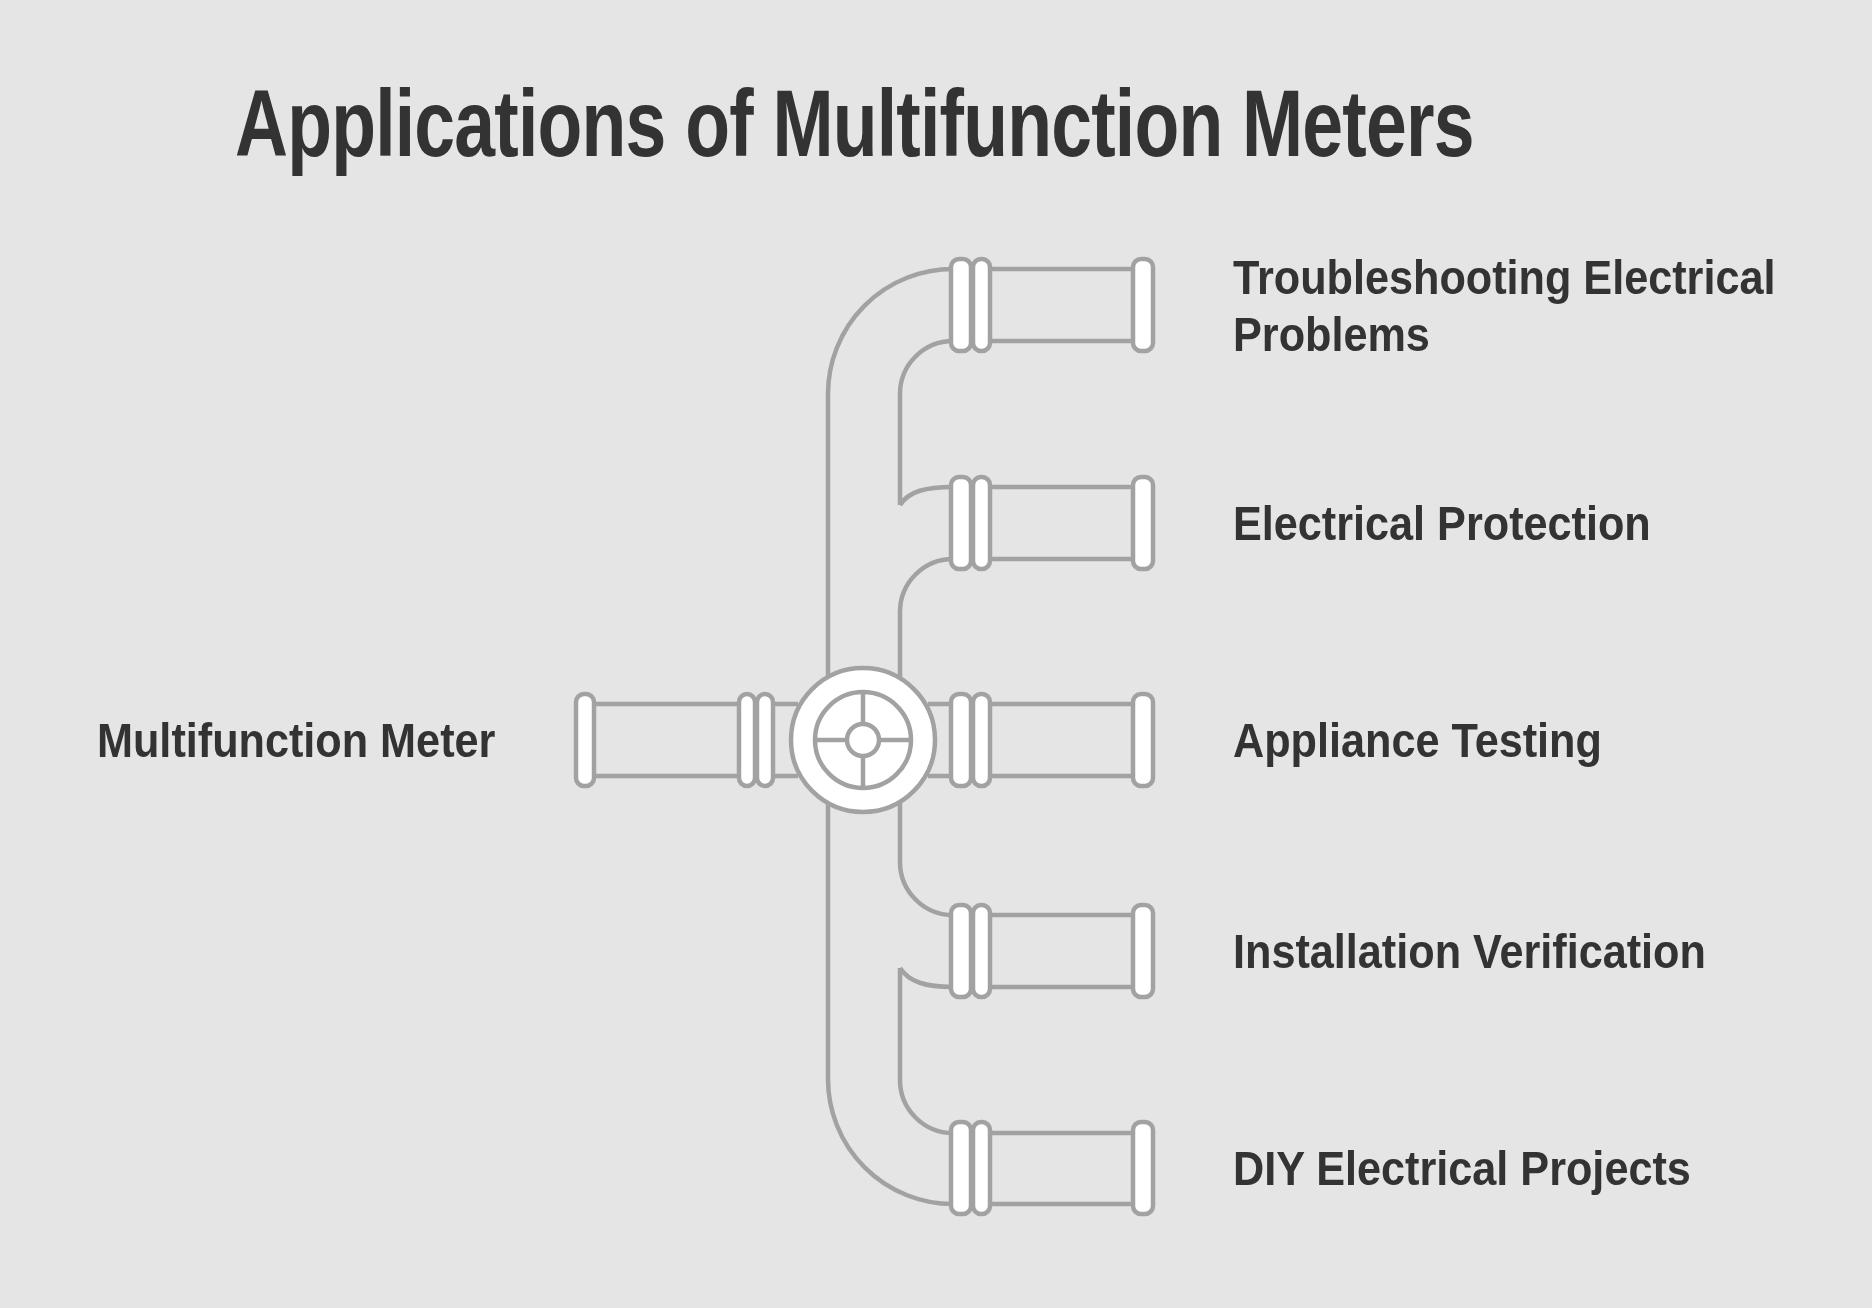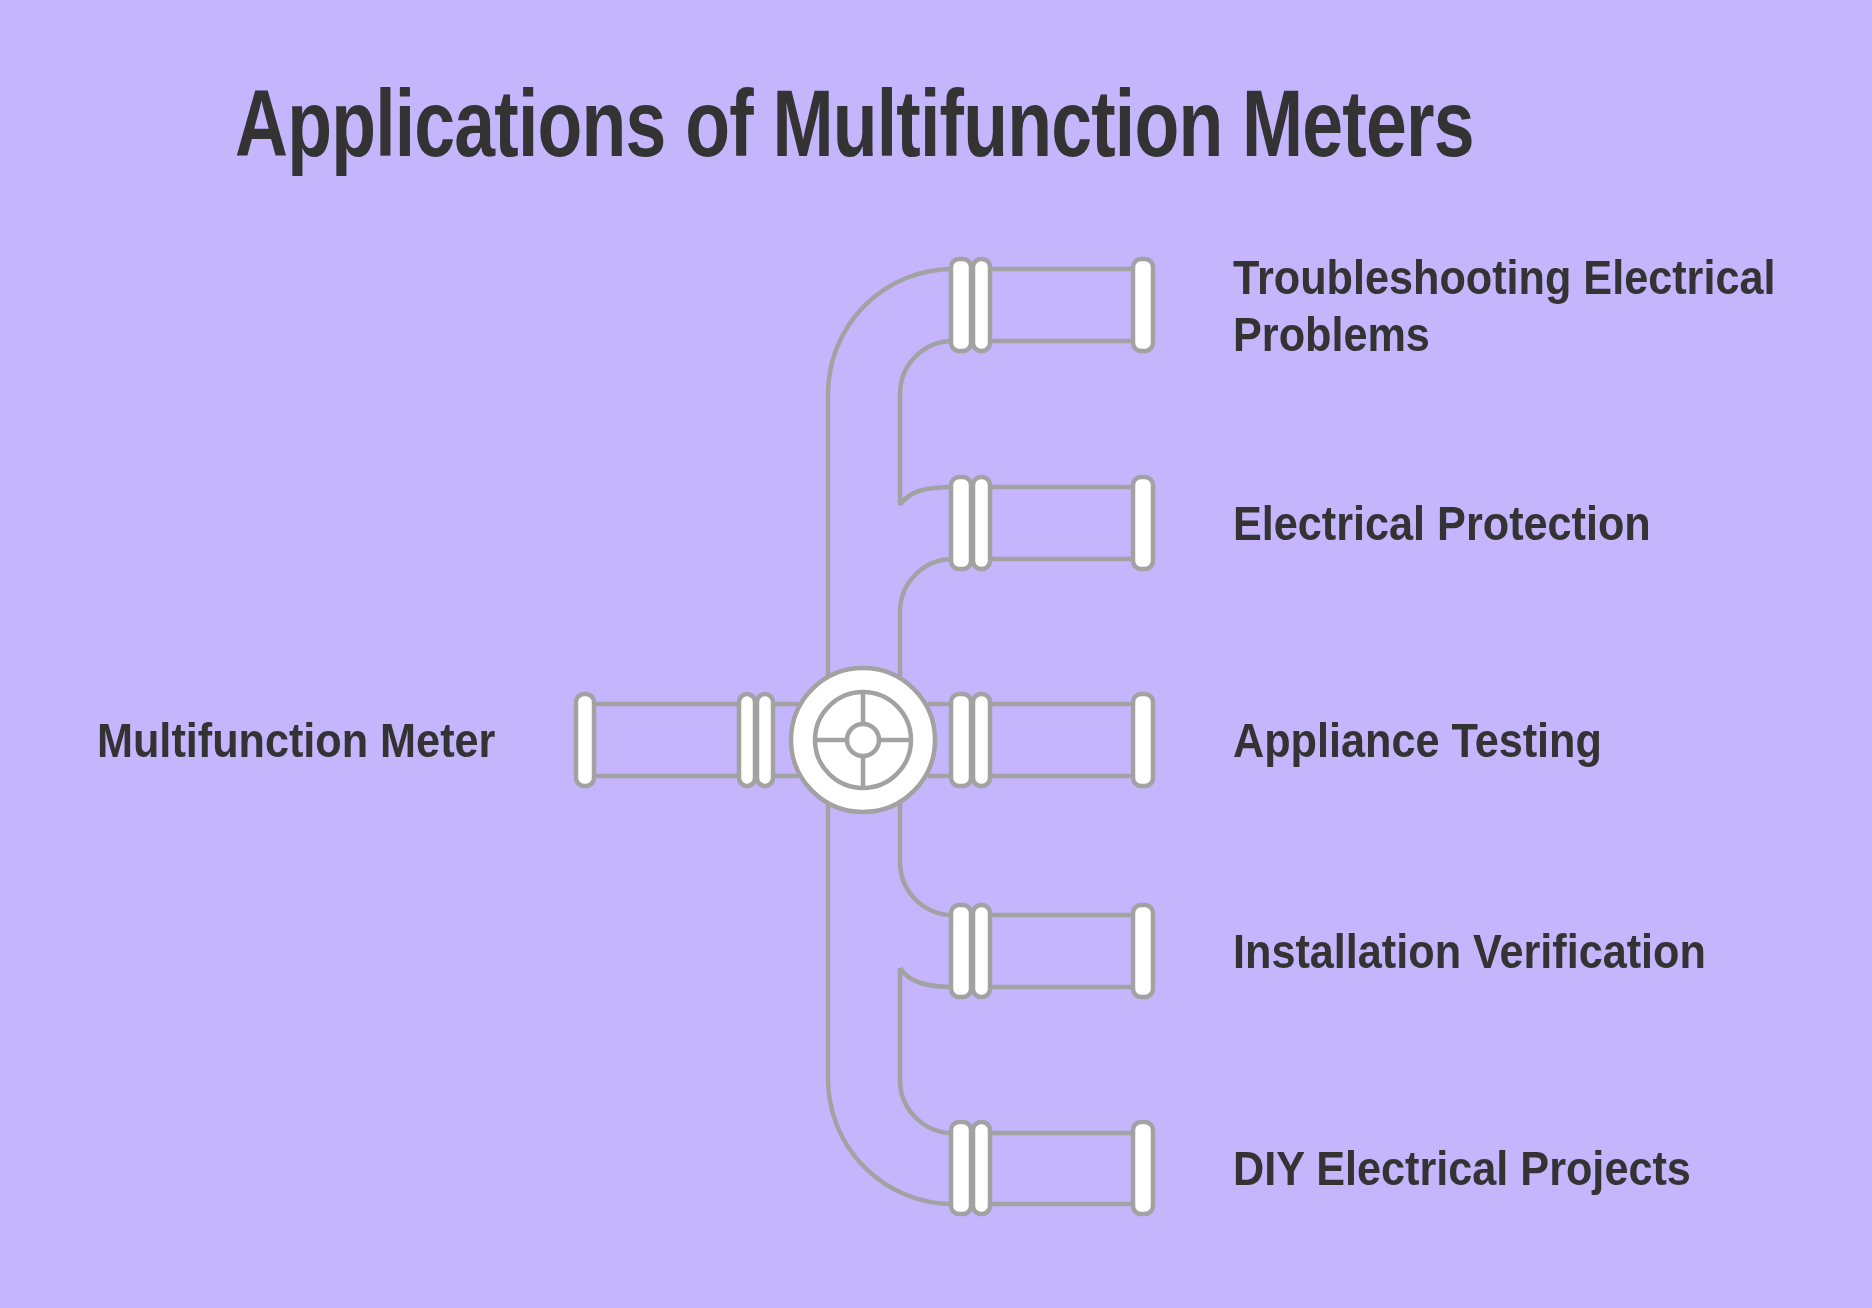--- a/index.html
+++ b/index.html
@@ -4,21 +4,21 @@
 <style>
   html, body {
     margin: 0;
     padding: 0;
     background: #ffffff;
   }
   .canvas {
     position: relative;
     width: 1872px;
     height: 1308px;
-    background: #c4b5fd;
+    background: #e5e5e5;
     overflow: hidden;
     font-family: "Liberation Sans", sans-serif;
   }
   .pipes {
     position: absolute;
     left: 0;
     top: 0;
   }
   .title {
     position: absolute;

